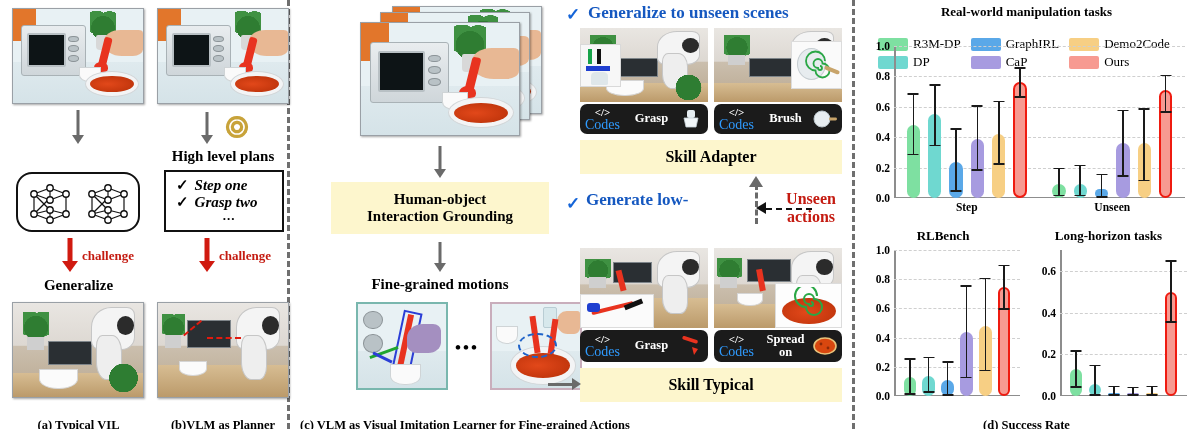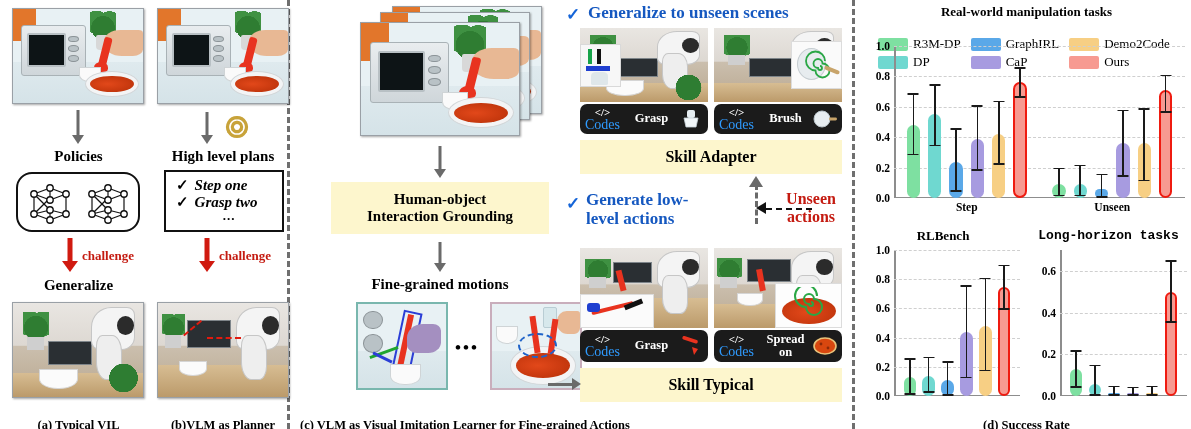--- a/index.html
+++ b/index.html
@@ -190,21 +190,20 @@
     <div class="k-plate">
         <div class="k-food"></div>
       </div>
   </div>
 
   <div class="arrow-down gray" style="left:78px; top:110px; height:34px;">
     <div class="shaft" style="height:25px;"></div>
       <div class="head"></div>
   </div>
 
-  <div class="caption" style="left:0px; top:148px; width:157px; font-size:15px;">Policies</div>
 
   <div class="rounded-box" style="left:16px; top:172px; width:124px; height:60px;">
     <svg class="nn" style="left:8px; top:6px;" width="48" height="48" viewBox="0 0 48 48">
       <g stroke="#111" stroke-width="1.2" fill="none">
         <line x1="8" y1="14" x2="24" y2="8"></line>
           <line x1="8" y1="14" x2="24" y2="20"></line>
         <line x1="8" y1="14" x2="24" y2="30"></line>
           <line x1="8" y1="34" x2="24" y2="18"></line>
         <line x1="8" y1="34" x2="24" y2="30"></line>
           <line x1="8" y1="34" x2="24" y2="40"></line>
@@ -521,21 +520,20 @@
 
   <div style="position:absolute; left:755px; top:184px; width:0; height:40px;
        border-left:3px dashed #6a6a6a;"></div>
   <div style="position:absolute; left:749px; top:176px; width:0; height:0;
        border-left:7px solid transparent; border-right:7px solid transparent;
        border-bottom:11px solid #6a6a6a;"></div>
 
   <div class="blue-check" style="left:566px; top:193px; font-size:17px;">✓</div>
   <div class="blue-head" style="left:586px; top:190px; font-size:17px; width:140px;">
     <div>Generate low-</div>
-    <div>level actions</div>
   </div>
 
   <div style="position:absolute; left:766px; top:208px; width:46px; height:0;
        border-top:2.5px dashed #111;"></div>
   <div style="position:absolute; left:756px; top:202px; width:0; height:0;
        border-top:6.5px solid transparent; border-bottom:6.5px solid transparent;
        border-right:10px solid #111;"></div>
 
   <div class="red-head" style="left:775px; top:190px; width:72px; font-size:16px;">
     <div>Unseen</div>
@@ -773,21 +771,21 @@
         </div>
         <div class="bar ours" style="left: 104.013px; width: 12.474px; height: 109.5px; background: rgb(247, 154, 145);"></div>
         <div class="err" style="left: 109.45px; top: 14.6px; height: 45.26px;">
           <span class="cap t"></span>
           <span class="cap b"></span>
         </div>
       </div>
   </div>
 
   <div class="chart" style="left:1026px; top:228px; width:165px; height:200px;">
-    <div class="chart-title" style="top:0;font-family:Liberation Mono, monospace;">Long-horizon tasks</div>
+    <div class="chart-title" style="top:0;">Long-horizon tasks</div>
     <div class="plot" id="plot2" style="left:34px; top:22px; right:4px; height:146px;">
       <div class="axis-y"></div>
       <div class="axis-x"></div>
     <div class="ytick" style="top: 146px;">0.0</div>
         <div class="gridline" style="top: 104.286px;"></div>
         <div class="ytick" style="top: 104.286px;">0.2</div>
         <div class="gridline" style="top: 62.5714px;"></div>
         <div class="ytick" style="top: 62.5714px;">0.4</div>
         <div class="gridline" style="top: 20.8571px;"></div>
         <div class="ytick" style="top: 20.8571px;">0.6</div>

